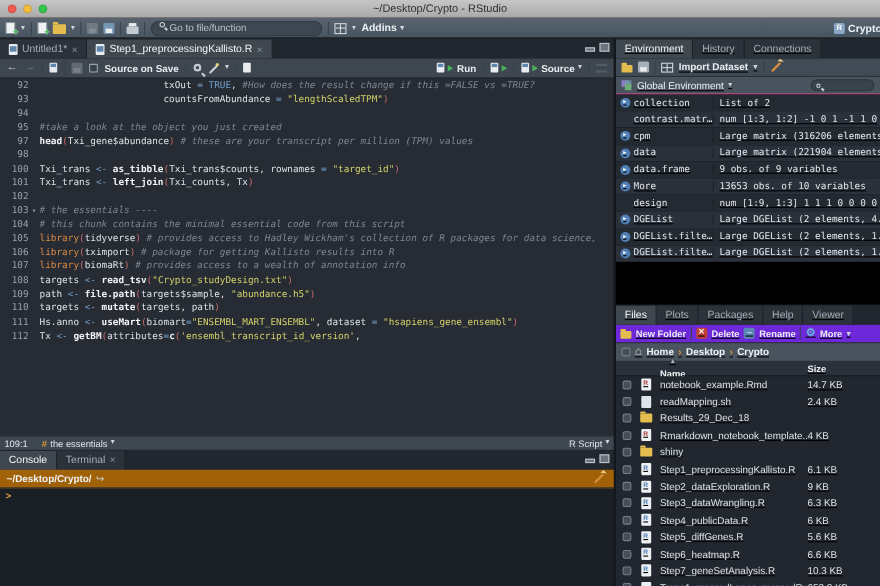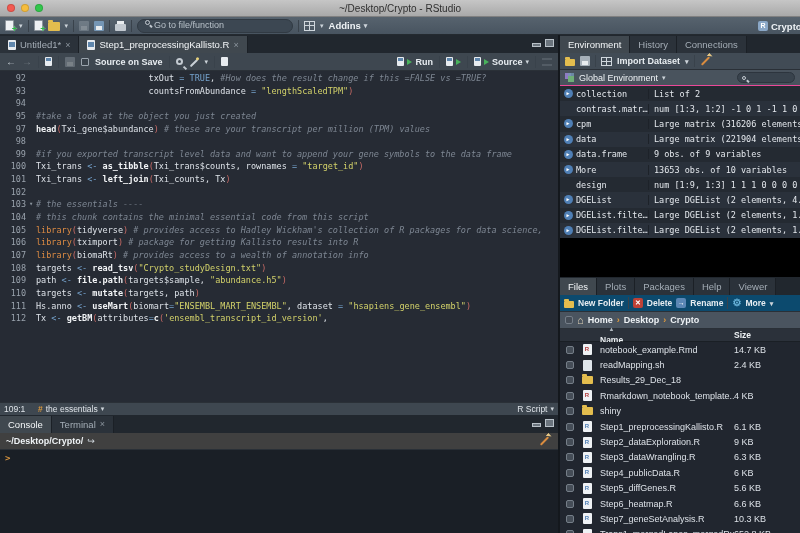--- a/index.html
+++ b/index.html
@@ -49,21 +49,21 @@
   .proj-badge{position:absolute;right:0;top:0;height:18px;display:flex;align-items:center;gap:3px;
     width:42px;overflow:hidden;}
   .ic-rproj{width:10px;height:10px;background:#8aa7c7;border-radius:2px;color:#fff;font-size:7px;
     font-weight:bold;text-align:center;line-height:10px;flex:0 0 10px;}
   .proj-badge .lbl{font-size:9.5px;font-weight:bold;color:#eef2f5;white-space:nowrap;}
 
   
   .cols{display:flex;flex:1 1 auto;height:498px;}
   .col-left{width:558px;display:flex;flex-direction:column;}
   .vdiv{width:2px;background:#14181d;}
-  .col-right{width:240px;display:flex;flex-direction:column;}
+  .col-right{width:240px;display:flex;flex-direction:column;text-decoration:underline;}
 
   
   .tabstrip{height:18px;background:#21272e;display:flex;align-items:flex-end;position:relative;flex:0 0 18px;}
   .tab{height:17px;display:flex;align-items:center;gap:4px;padding:0 8px;font-size:9.5px;
     color:#a4adb6;background:#2b323a;border-right:1px solid #1b2026;white-space:nowrap;}
   .tab.active{background:#40484f;color:#f3f6f8;}
   .tab .x{color:#8b949d;font-size:9px;}
   .tab .doc-ic{width:8px;height:10px;background:#e8ecf0;border-radius:1px;position:relative;flex:0 0 8px;}
   .tab .doc-ic::after{content:"";position:absolute;left:1px;top:2px;right:1px;height:5px;background:#5f86ac;}
   .winctrl{position:absolute;right:4px;top:4px;display:flex;gap:4px;}
@@ -103,21 +103,21 @@
 
   
   .ed-status{height:13px;background:#3e4750;border-top:1px solid #2a3037;display:flex;align-items:center;
     font-size:8.5px;color:#dfe4e9;flex:0 0 13px;padding:0 4px;gap:8px;}
   .pos{min-width:26px;}
   .section{display:flex;align-items:center;gap:3px;}
   .hash{color:#dd9a3e;font-weight:bold;}
   .rscript{margin-left:auto;display:flex;gap:3px;align-items:center;}
 
   
-  .console-path{height:17px;background:#404040;border-bottom:1px solid #2a3037;display:flex;
+  .console-path{height:17px;background:#a16207;border-bottom:1px solid #2a3037;display:flex;
     align-items:center;padding:0 6px;gap:4px;font-size:9px;font-weight:bold;color:#eef2f5;flex:0 0 17px;position:relative;}
   .redirect{color:#cfd6dc;font-weight:normal;}
   .broom{width:11px;height:2px;background:#d98c3f;transform:rotate(-45deg);border-radius:1px;position:relative;}
   .broom::after{content:"";position:absolute;right:-3px;top:-2px;width:4px;height:5px;background:#e5c684;
     clip-path:polygon(0 0,100% 0,100% 100%);}
   .console-path .broom{position:absolute;right:8px;}
   .console-body{flex:1;background:#1a1f26;font-family:"DejaVu Sans Mono",monospace;font-size:9px;
     color:#d7dce2;padding:3px 5px;}
   .prompt{color:#d9953f;font-weight:bold;}
 
@@ -143,21 +143,21 @@
   .env-row{height:15.2px;display:flex;align-items:center;color:#e4e8ed;}
   .env-row:nth-child(odd){background:#242a32;}
   .env-row:nth-child(even){background:#2a313b;}
   .env-ico{width:16px;flex:0 0 16px;display:flex;justify-content:center;}
   .exp{width:9px;height:9px;border-radius:50%;background:#4f7fb5;color:#fff;font-size:5px;
     line-height:9px;text-align:center;}
   .env-name{width:72px;flex:0 0 72px;overflow:hidden;white-space:nowrap;}
   .env-val{flex:1;overflow:hidden;white-space:nowrap;border-left:1px solid #1d2229;padding-left:5px;}
 
   
-  .files-toolbar{height:17px;background:#0c4a6e;border-bottom:1px solid #2a3037;display:flex;
+  .files-toolbar{height:17px;background:#6d28d9;border-bottom:1px solid #2a3037;display:flex;
     align-items:center;gap:4px;padding:0 4px;font-size:8.5px;font-weight:bold;color:#e8edf1;flex:0 0 17px;white-space:nowrap;}
   .ic-folder.sm{width:10px;height:7px;}
   .ic-del{width:10px;height:10px;background:#bf4136;border-radius:2px;color:#fff;font-size:7px;
     line-height:10px;text-align:center;font-weight:bold;}
   .ic-ren{width:10px;height:10px;background:#5b87b5;border-radius:2px;color:#fff;font-size:7px;
     line-height:10px;text-align:center;}
   .gear{color:#67b2d8;font-size:10px;line-height:1;}
   .crumbbar{height:17px;background:#4a545f;border-bottom:1px solid #2a3037;display:flex;
     align-items:center;gap:4px;padding:0 5px;font-size:9px;font-weight:bold;color:#eef2f5;flex:0 0 17px;}
   .mini-chk{width:8px;height:8px;background:#454d57;border:1px solid #757e88;border-radius:2px;flex:0 0 8px;}
@@ -287,21 +287,20 @@
         <span class="ic-chunks dim"></span>
       </div>
 
       <div class="code-area" id="code-area">
           <div class="cl"><span class="ln">92</span><span class="fold"></span><span class="lc"><span class="tk-t">                      txOut </span><span class="tk-b">=</span><span class="tk-t"> </span><span class="tk-b">TRUE</span><span class="tk-t">, </span><span class="tk-c">#How does the result change if this =FALSE vs =TRUE?</span></span></div>
           <div class="cl"><span class="ln">93</span><span class="fold"></span><span class="lc"><span class="tk-t">                      countsFromAbundance </span><span class="tk-b">=</span><span class="tk-t"> </span><span class="tk-s">"lengthScaledTPM"</span><span class="tk-p">)</span></span></div>
           <div class="cl"><span class="ln">94</span><span class="fold"></span><span class="lc"></span></div>
           <div class="cl"><span class="ln">95</span><span class="fold"></span><span class="lc"><span class="tk-c">#take a look at the object you just created</span></span></div>
           <div class="cl"><span class="ln">97</span><span class="fold"></span><span class="lc"><span class="tk-w">head</span><span class="tk-p">(</span><span class="tk-t">Txi_gene$abundance</span><span class="tk-p">)</span><span class="tk-t"> </span><span class="tk-c"># these are your transcript per million (TPM) values</span></span></div>
           <div class="cl"><span class="ln">98</span><span class="fold"></span><span class="lc"></span></div>
-          <div class="cl"><span class="ln">99</span><span class="fold"></span><span class="lc"><span class="tk-c">#if you exported transcript level data and want to append your gene symbols to the data frame</span></span></div>
           <div class="cl"><span class="ln">100</span><span class="fold"></span><span class="lc"><span class="tk-t">Txi_trans </span><span class="tk-b">&lt;-</span><span class="tk-t"> </span><span class="tk-w">as_tibble</span><span class="tk-p">(</span><span class="tk-t">Txi_trans$counts, rownames </span><span class="tk-b">=</span><span class="tk-t"> </span><span class="tk-s">"target_id"</span><span class="tk-p">)</span></span></div>
           <div class="cl"><span class="ln">101</span><span class="fold"></span><span class="lc"><span class="tk-t">Txi_trans </span><span class="tk-b">&lt;-</span><span class="tk-t"> </span><span class="tk-w">left_join</span><span class="tk-p">(</span><span class="tk-t">Txi_counts, Tx</span><span class="tk-p">)</span></span></div>
           <div class="cl"><span class="ln">102</span><span class="fold"></span><span class="lc"></span></div>
           <div class="cl"><span class="ln">103</span><span class="fold">▾</span><span class="lc"><span class="tk-c"># the essentials ----</span></span></div>
           <div class="cl"><span class="ln">104</span><span class="fold"></span><span class="lc"><span class="tk-c"># this chunk contains the minimal essential code from this script</span></span></div>
           <div class="cl"><span class="ln">105</span><span class="fold"></span><span class="lc"><span class="tk-f">library</span><span class="tk-p">(</span><span class="tk-t">tidyverse</span><span class="tk-p">)</span><span class="tk-t"> </span><span class="tk-c"># provides access to Hadley Wickham's collection of R packages for data science,</span></span></div>
           <div class="cl"><span class="ln">106</span><span class="fold"></span><span class="lc"><span class="tk-f">library</span><span class="tk-p">(</span><span class="tk-t">tximport</span><span class="tk-p">)</span><span class="tk-t"> </span><span class="tk-c"># package for getting Kallisto results into R</span></span></div>
           <div class="cl"><span class="ln">107</span><span class="fold"></span><span class="lc"><span class="tk-f">library</span><span class="tk-p">(</span><span class="tk-t">biomaRt</span><span class="tk-p">)</span><span class="tk-t"> </span><span class="tk-c"># provides access to a wealth of annotation info</span></span></div>
           <div class="cl"><span class="ln">108</span><span class="fold"></span><span class="lc"><span class="tk-t">targets </span><span class="tk-b">&lt;-</span><span class="tk-t"> </span><span class="tk-w">read_tsv</span><span class="tk-p">(</span><span class="tk-s">"Crypto_studyDesign.txt"</span><span class="tk-p">)</span></span></div>
           <div class="cl"><span class="ln">109</span><span class="fold"></span><span class="lc"><span class="tk-t">path </span><span class="tk-b">&lt;-</span><span class="tk-t"> </span><span class="tk-w">file.path</span><span class="tk-p">(</span><span class="tk-t">targets$sample, </span><span class="tk-s">"abundance.h5"</span><span class="tk-p">)</span></span></div>

